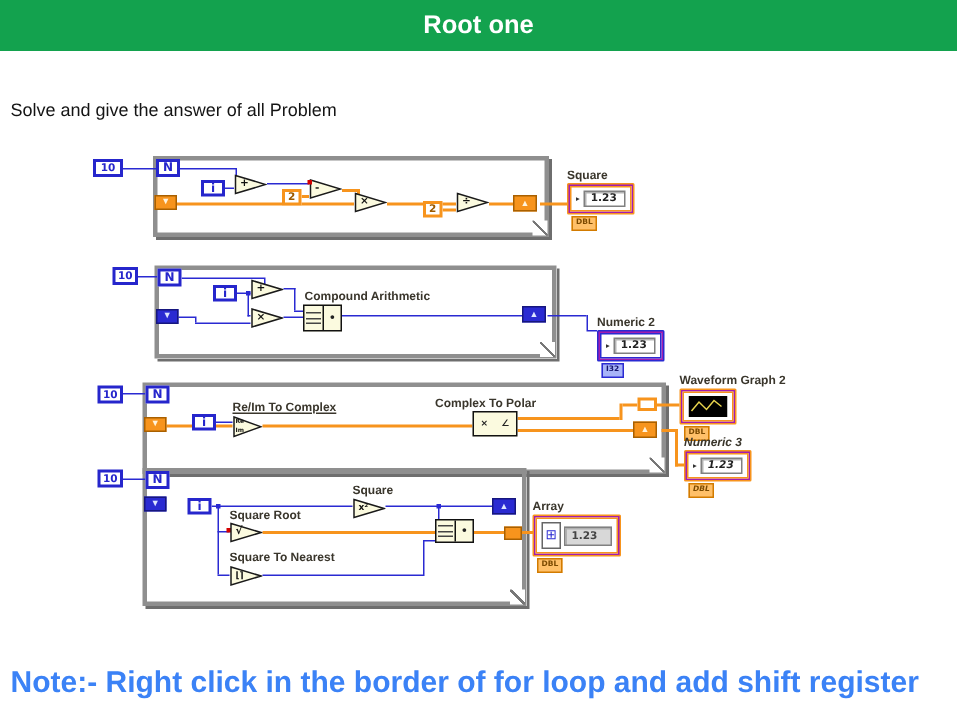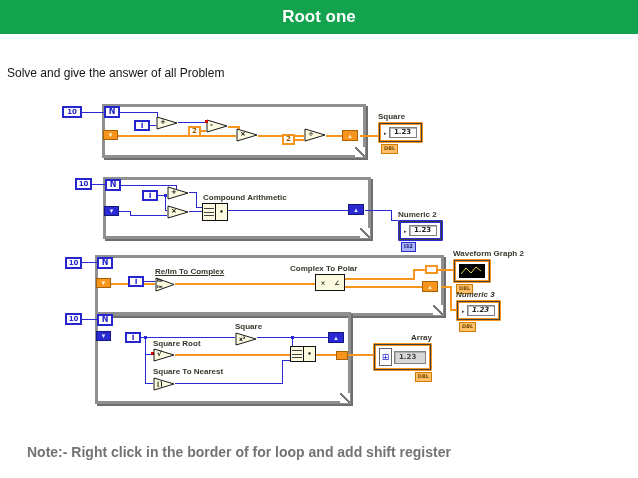--- a/index.html
+++ b/index.html
@@ -1,20 +1,20 @@
 <!DOCTYPE html>
 <html><head>
 <meta charset="utf-8">
 <style>
   html,body{margin:0;padding:0;background:#fff;}
   .slide{position:relative;width:638px;height:478px;background:#fff;overflow:hidden;font-family:"Liberation Sans",sans-serif;}
   .hdr{position:absolute;left:0;top:0;width:638px;height:34px;background:#13A24E;color:#fff;
        display:flex;align-items:center;justify-content:center;font-weight:bold;font-size:17px;}
   .sub{position:absolute;left:7px;top:66px;font-size:12px;color:#141414;}
-  .note{position:absolute;left:7px;top:444px;font-size:14px;font-weight:bold;color:#737373;margin-left:20px;}
+  .note{position:absolute;left:7px;top:444px;font-size:20px;font-weight:bold;color:#3b82f6;}
   .diag{position:absolute;}
   .loop{position:absolute;border:3px solid #8F8F8F;box-shadow:2px 2px 0 #6E6E6E;background:transparent;}
   .fold{position:absolute;right:-2px;bottom:-2px;width:10px;height:10px;
         background:linear-gradient(45deg,#fff 44%,#777 44% 56%,#fff 56%);}
   .wire{position:absolute;}
   .b{background:#2A2AD2;}
   .o{background:#F7941D;}
   .term{position:absolute;box-sizing:border-box;border:2px solid #2626CC;background:#fff;color:#2626CC;
         display:flex;align-items:center;justify-content:center;font-family:"DejaVu Sans",sans-serif;font-weight:bold;font-size:8px;line-height:1;}
   .cbox{position:absolute;box-sizing:border-box;background:#fff;display:flex;align-items:center;justify-content:center;
@@ -33,21 +33,21 @@
   .nl{position:absolute;font-weight:bold;font-size:8px;color:#3A362C;white-space:nowrap;}
   .comp{position:absolute;box-sizing:border-box;border:1px solid #111;background:#FBFADF;display:flex;}
   .comp .lines{width:10px;border-right:1px solid #111;display:flex;flex-direction:column;justify-content:space-evenly;padding:1px 1px;}
   .comp .lines i{display:block;height:1px;background:#444;}
   .comp .cell{flex:1;display:flex;align-items:center;justify-content:center;
               font-family:"DejaVu Sans",sans-serif;font-weight:bold;font-size:7px;color:#222;}
   .c2p{position:absolute;box-sizing:border-box;border:1px solid #111;background:#FBFADF;display:flex;align-items:center;
        justify-content:space-around;font-family:"DejaVu Sans",sans-serif;font-weight:bold;font-size:6px;color:#222;}
   .ind{position:absolute;display:flex;flex-direction:column;align-items:flex-start;}
   .ilab{font-weight:bold;font-size:8px;color:#3A362C;white-space:nowrap;margin-bottom:1px;}
-  .frame{border:1px solid #F7941D;padding:1px;background:#404040;border-radius:1px;}
+  .frame{border:1px solid #F7941D;padding:1px;background:#a21caf;border-radius:1px;}
   .frame.fb{border-color:#2A2AD2;}
   .inner{border:1px solid #F7941D;padding:2px 3px;display:flex;align-items:center;gap:2px;background:#fff;}
   .inner.ib{border-color:#2A2AD2;}
   .iarr{font-family:"DejaVu Sans",sans-serif;font-size:5px;color:#333;}
   .val{border:1px solid #808080;box-shadow:inset 1px 1px 0 #B5B5B5;background:#fff;
        font-family:"DejaVu Sans",sans-serif;font-weight:bold;font-size:7px;color:#222;padding:1px 3px;min-width:20px;text-align:center;line-height:1;}
   .badge{margin:1px 0 0 3px;font-family:"DejaVu Sans",sans-serif;font-weight:bold;font-size:5px;border:1px solid;padding:0 2px;line-height:1.5;}
   .bo{background:#FFC069;border-color:#D27B00;color:#7C4A00;}
   .bb{background:#A8B4F8;border-color:#2A2AD2;color:#14146E;}
   .jd{position:absolute;width:3px;height:3px;}
@@ -357,21 +357,21 @@
     </div>
     <div class="comp" style="left:230px;top:36px;width:26px;height:16px;">
       <span class="lines">
           <i></i>
           <i></i>
           <i></i>
         </span>
       <span class="cell">•</span>
     </div>
 
-    <div class="ind" style="left:313px;top:23px;align-items:flex-end;">
+    <div class="ind" style="left:295px;top:23px;">
       <div class="ilab">Array</div>
       <div class="frame">
         <div class="inner">
           <span class="aidx">⊞</span>
           <span class="aval">1.23</span>
         </div>
       </div>
       <div class="badge bo">DBL</div>
     </div>
   </div>

